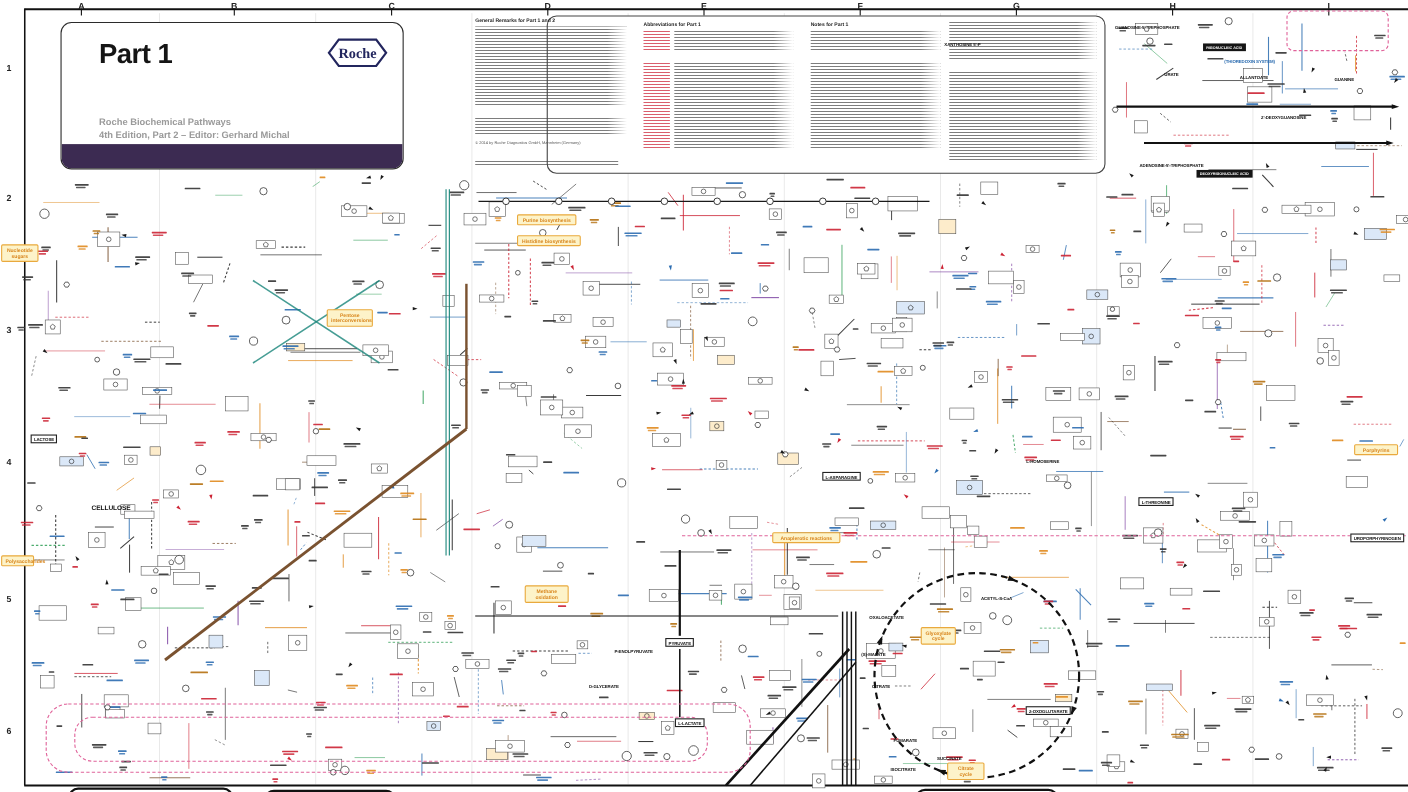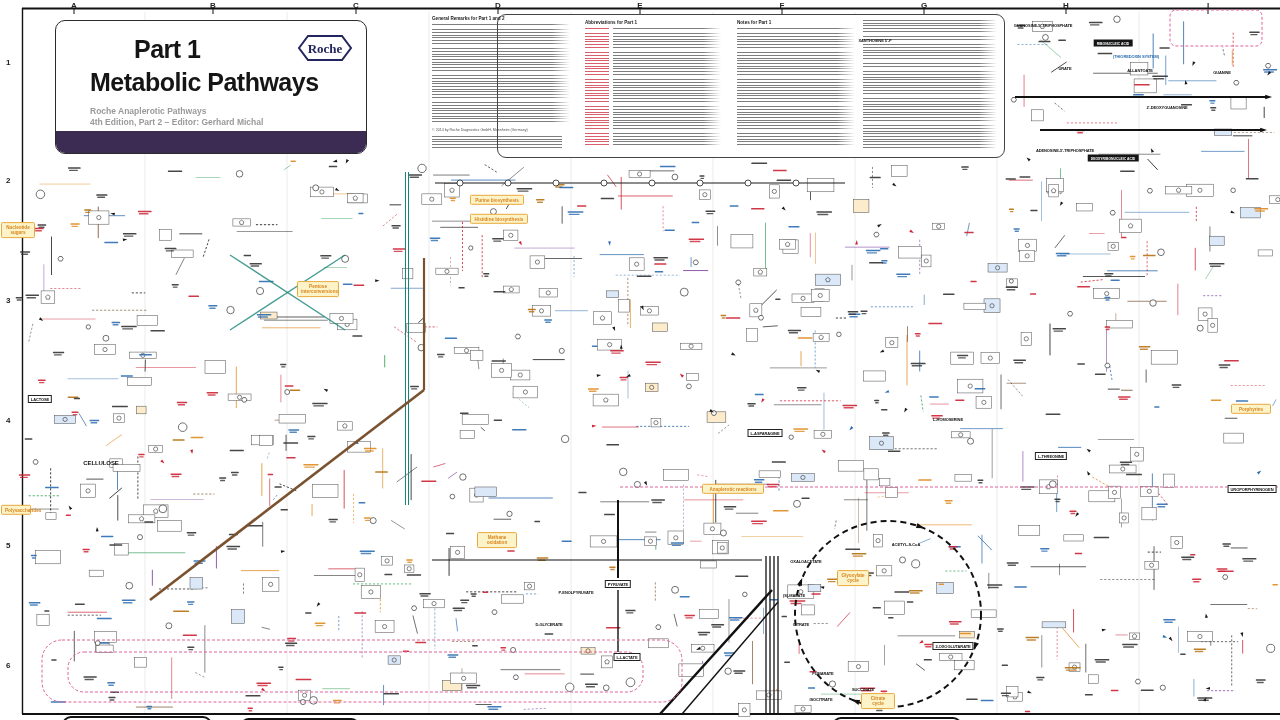--- a/index.html
+++ b/index.html
@@ -8,21 +8,21 @@
           font-family:"Liberation Sans",sans-serif;}
   #bg-svg{position:absolute;left:0;top:0;}
   #overlay{position:absolute;left:0;top:0;width:1280px;height:720px;}
 
   .colletter{position:absolute;top:1px;transform:translateX(-50%);font-size:8px;font-weight:bold;color:#222;}
   .rownum{position:absolute;left:6px;transform:translateY(-50%);font-size:8px;font-weight:bold;color:#222;}
 
   
   .title-card{position:absolute;left:55px;top:20px;width:312px;height:134px;background:#fff;
               border:1.2px solid #2b2b2b;border-radius:10px;overflow:hidden;}
-  .title-part{position:absolute;left:34px;top:14px;font-size:25px;font-weight:bold;color:#151515;letter-spacing:-0.5px;margin-left:44px;}
+  .title-part{position:absolute;left:34px;top:14px;font-size:25px;font-weight:bold;color:#151515;letter-spacing:-0.5px;}
   .title-main{position:absolute;left:34px;top:47px;font-size:25px;font-weight:bold;color:#151515;letter-spacing:-0.5px;}
   .title-sub1{position:absolute;left:34px;top:85px;font-size:8.5px;font-weight:bold;color:#9a9a9a;}
   .title-sub2{position:absolute;left:34px;top:96px;font-size:8.5px;font-weight:bold;color:#9a9a9a;}
   .title-bar{position:absolute;left:0;bottom:0;width:100%;height:22px;background:#3c2b52;}
   .roche-logo{position:absolute;left:240px;top:12px;width:58px;height:30px;}
 
   
   .legend-panel{position:absolute;left:497px;top:14px;width:508px;height:144px;
                 border:0.8px solid #444;border-radius:9px;background:#fff;}
   .legend-h{position:absolute;font-size:4.6px;font-weight:bold;color:#222;white-space:nowrap;}
@@ -1423,22 +1423,21 @@
         <div class="rownum" style="top: 62px;">1</div>
         <div class="rownum" style="top: 180px;">2</div>
         <div class="rownum" style="top: 300px;">3</div>
         <div class="rownum" style="top: 420px;">4</div>
         <div class="rownum" style="top: 545px;">5</div>
         <div class="rownum" style="top: 665px;">6</div>
       </div>
 
     <div class="title-card">
       <div class="title-part">Part 1</div>
-      <div class="title-main">Metabolic Pathways</div>
-      <div class="title-sub1">Roche Anaplerotic Pathways</div>
+      <div class="title-sub1">Roche Biochemical Pathways</div>
       <div class="title-sub2">4th Edition, Part 2 – Editor: Gerhard Michal</div>
       <div class="title-bar"></div>
       <svg class="roche-logo" viewBox="0 0 58 30">
         <polygon points="3,15 12,3 46,3 55,15 46,27 12,27" fill="#fff" stroke="#23265e" stroke-width="2"></polygon>
         <text x="29" y="20" text-anchor="middle" font-size="13" font-weight="bold" font-family="Liberation Serif, serif" fill="#23265e">Roche</text>
       </svg>
     </div>
 
     <div class="legend-panel"></div>
 

